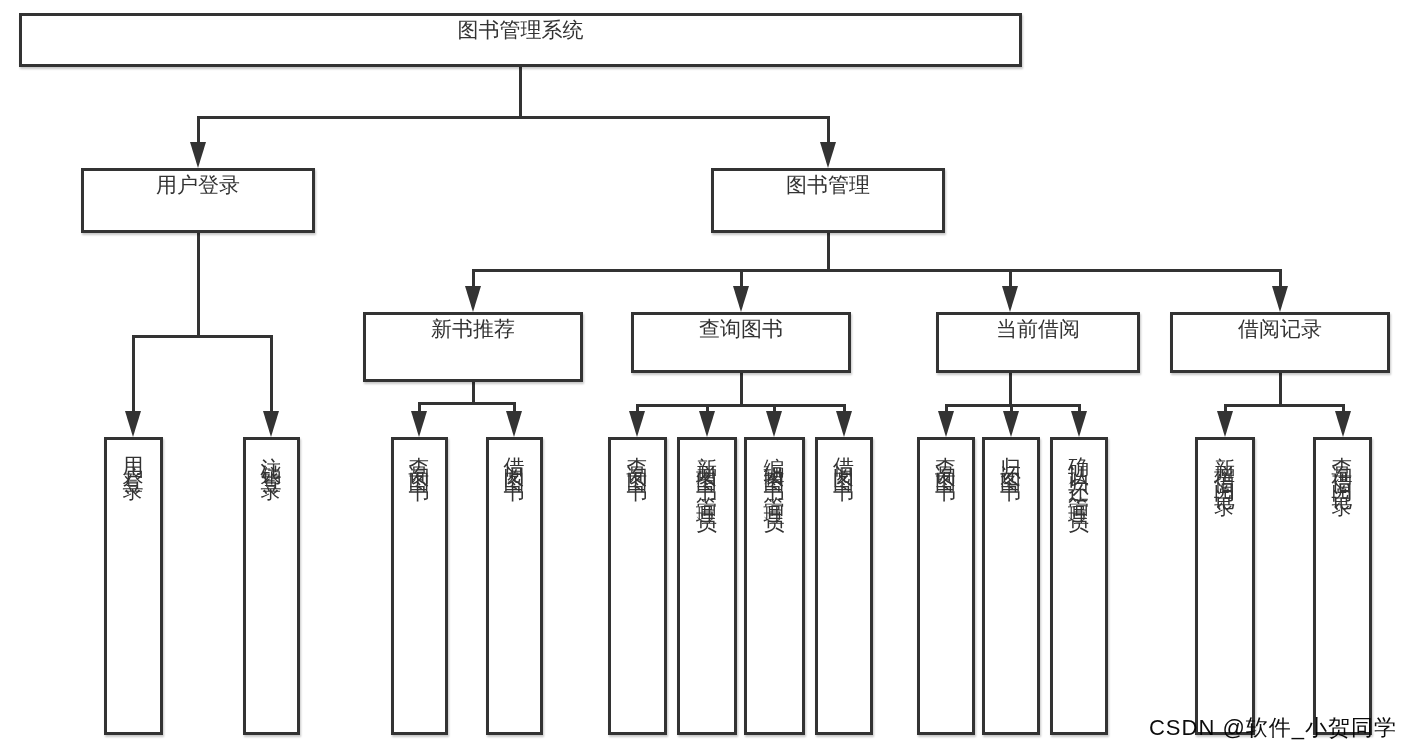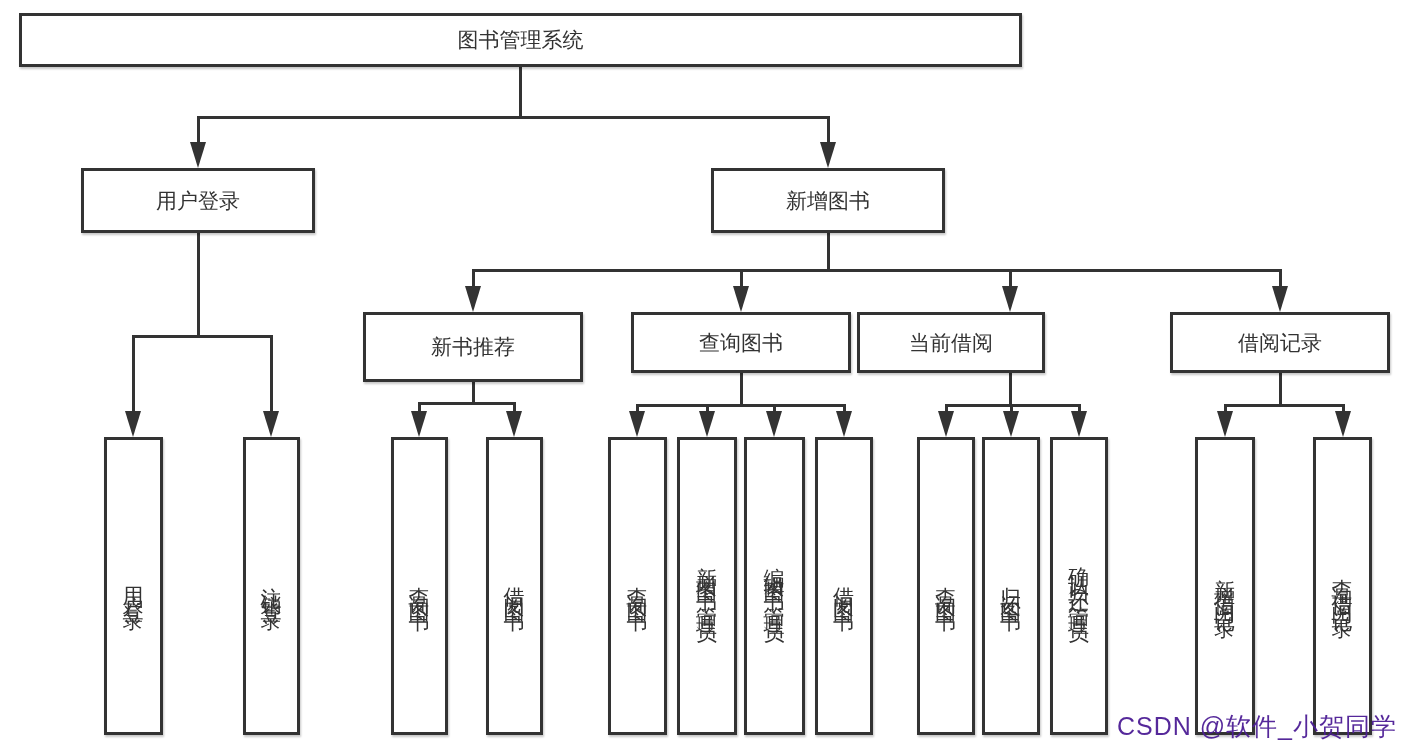--- a/index.html
+++ b/index.html
@@ -1,59 +1,59 @@
 <!DOCTYPE html>
 <html><head>
 <meta charset="utf-8">
 <style>
   html,body{margin:0;padding:0;background:#ffffff;}
   body{width:1405px;height:747px;overflow:hidden;
        font-family:"Liberation Sans","DejaVu Sans",sans-serif;}
   #stage{position:relative;width:1405px;height:747px;background:#ffffff;}
 
   .box{position:absolute;background:#ffffff;border:3px solid #333333;
-       box-sizing:border-box;display:flex;align-items:center;justify-content:center;
+       box-sizing:border-box;display:flex;align-items:flex-start;justify-content:center;
        color:#333333;box-shadow:1px 2px 2px rgba(0,0,0,0.22);z-index:2;}
   .box.h span{font-size:21px;white-space:nowrap;}
   .box.v span{writing-mode:vertical-rl;text-orientation:mixed;
               font-size:21px;letter-spacing:8px;line-height:1;white-space:nowrap;}
 
   .vl{position:absolute;width:3px;background:#333333;z-index:1;}
   .hl{position:absolute;height:3px;background:#333333;z-index:1;}
   .ah{position:absolute;width:0;height:0;z-index:1;
       border-left:8px solid transparent;border-right:8px solid transparent;
       border-top:26px solid #333333;}
 
-  #watermark{position:absolute;right:8px;bottom:4px;font-size:25px;
-             color:#4c1d95;opacity:0.95;z-index:5;white-space:nowrap;
+  #watermark{position:absolute;right:8px;bottom:4px;font-size:22px;
+             color:#000000;opacity:0.95;z-index:5;white-space:nowrap;
              letter-spacing:1px;}
 </style>
 </head>
 <body>
 
 <div id="stage">
 
   <div class="box h" style="left:19px;top:13px;width:1003px;height:54px">
     <span>图书管理系统</span>
   </div>
 
   <div class="box h" style="left:81px;top:168px;width:234px;height:65px">
     <span>用户登录</span>
   </div>
   <div class="box h" style="left:711px;top:168px;width:234px;height:65px">
-    <span>新增图书</span>
+    <span>图书管理</span>
   </div>
 
   <div class="box h" style="left:363px;top:312px;width:220px;height:70px">
     <span>新书推荐</span>
   </div>
   <div class="box h" style="left:631px;top:312px;width:220px;height:61px">
     <span>查询图书</span>
   </div>
-  <div class="box h" style="left:857px;top:312px;width:188px;height:61px">
+  <div class="box h" style="left:936px;top:312px;width:204px;height:61px">
     <span>当前借阅</span>
   </div>
   <div class="box h" style="left:1170px;top:312px;width:220px;height:61px">
     <span>借阅记录</span>
   </div>
 
   <div class="box v" style="left:104px;top:437px;width:59px;height:298px">
     <span>用户登录</span>
   </div>
   <div class="box v" style="left:243px;top:437px;width:57px;height:298px">

